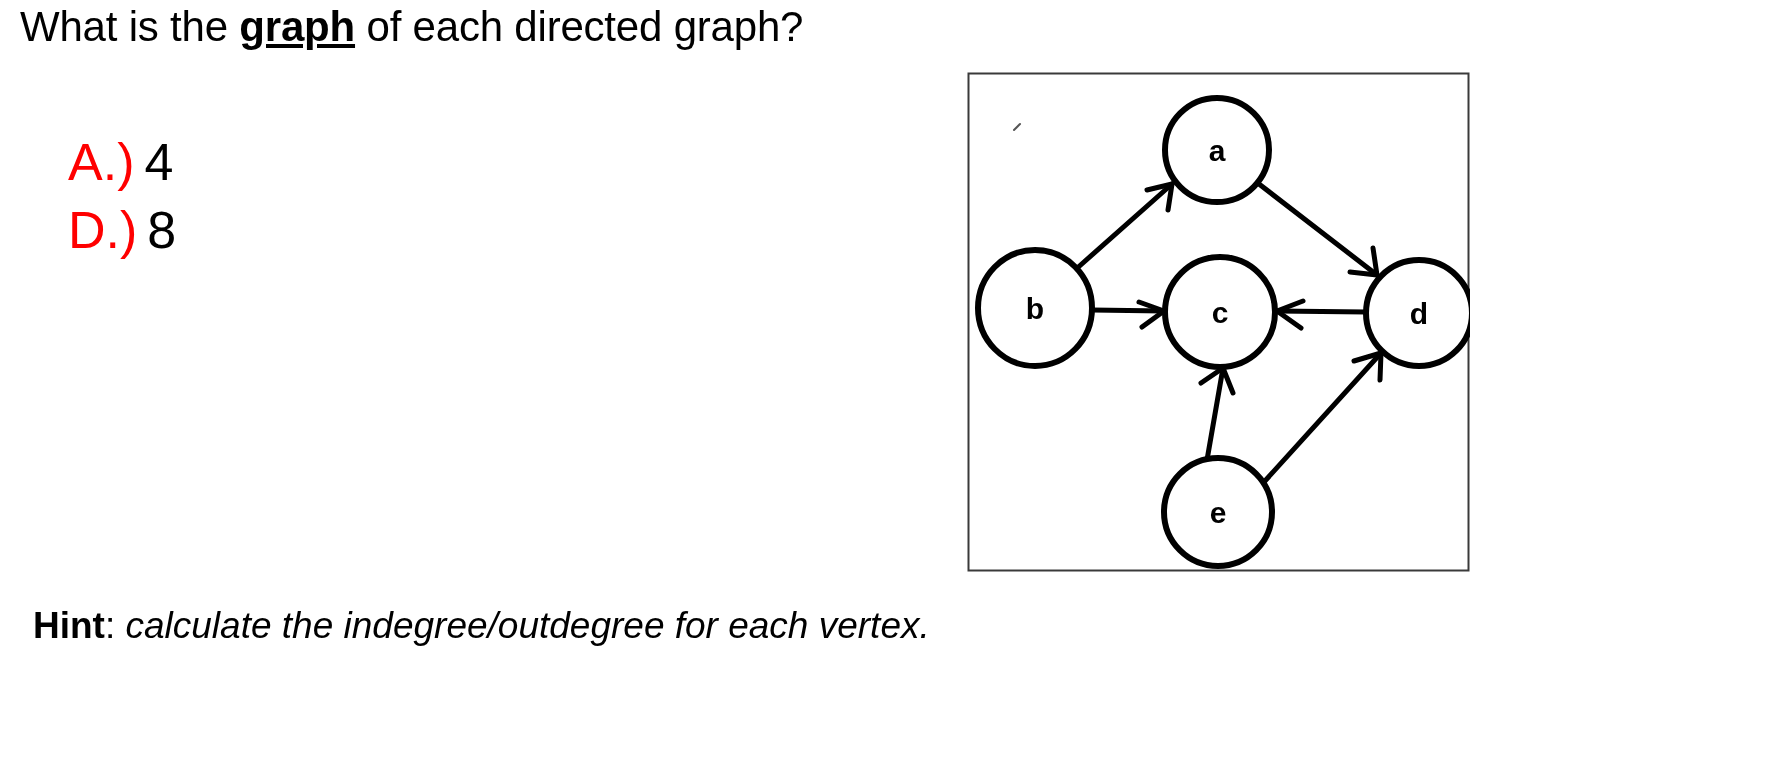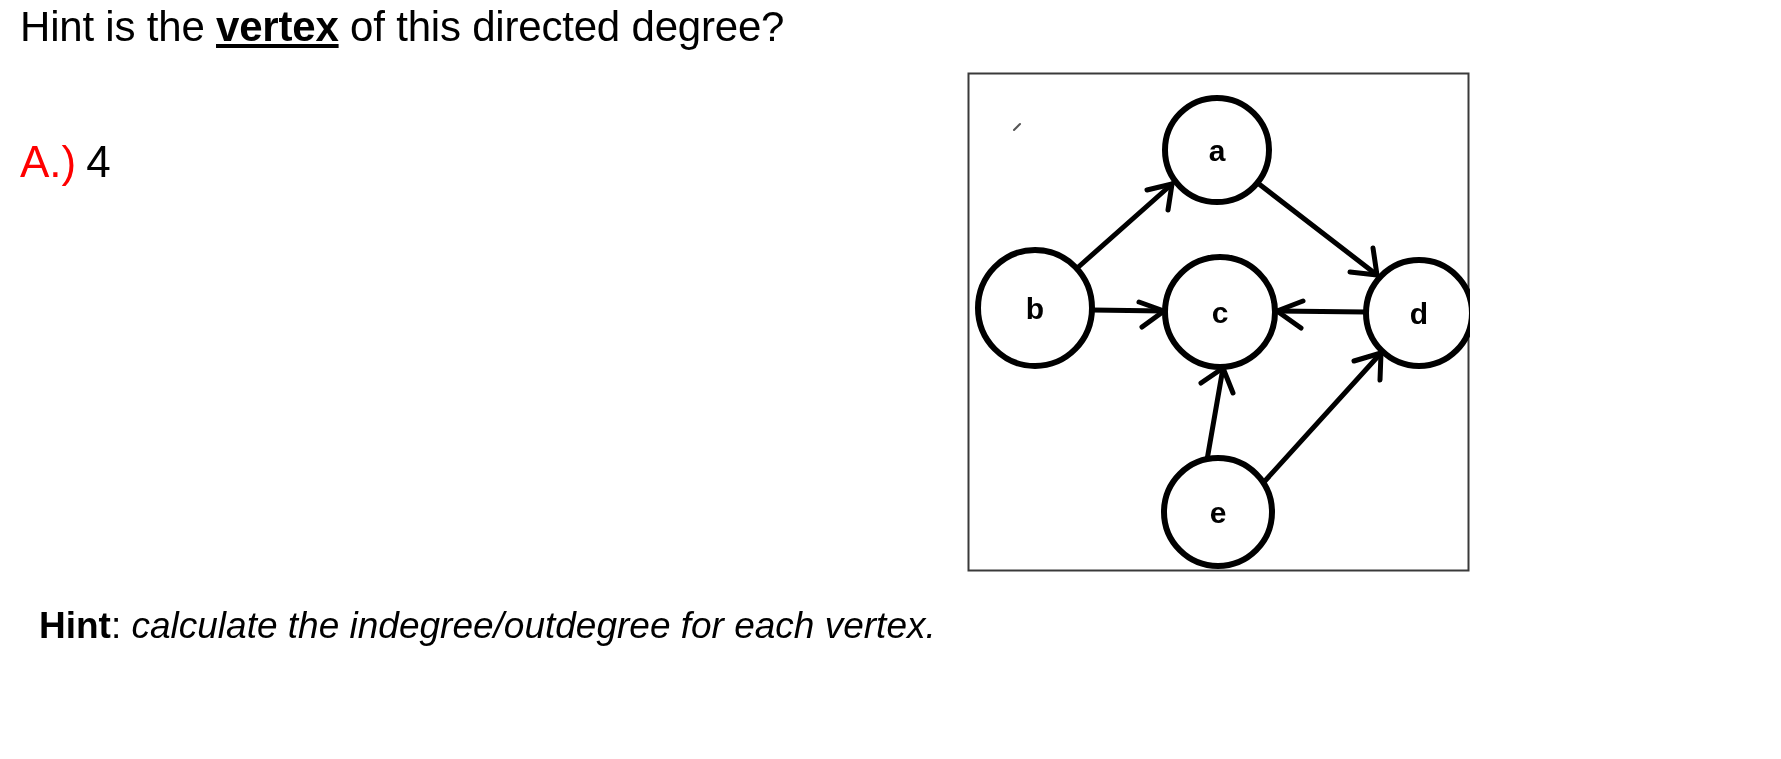--- a/index.html
+++ b/index.html
@@ -35,36 +35,37 @@
 
   
   #options {
     position: absolute;
     left: 20px;
     top: 128px;
     width: 420px;
   }
   .option-row {
     display: block;
-    font-size: 44px;
+    font-size: 52px;
     line-height: 68px;
     white-space: nowrap;
+    margin-left: 48px;
   }
   .option-label {
     color: #FF0000;
     margin-right: 10px;
   }
   .option-value {
     color: #000000;
   }
 
   
   #hint {
     position: absolute;
-    left: 39px;
+    left: 33px;
     top: 602px;
     font-size: 37px;
     line-height: 48px;
     white-space: nowrap;
   }
   #hint .hint-word { font-weight: bold; font-style: normal; }
   #hint .hint-colon { font-weight: normal; font-style: normal; }
   #hint .hint-text { font-style: italic; }
 
   
@@ -82,26 +83,29 @@
     font-size: 30px;
     fill: #000000;
     text-anchor: middle;
     dominant-baseline: central;
   }
 </style>
 </head>
 <body>
 
 <div id="question">
-  <span>Hint is the </span><span class="emph">vertex</span><span> of this directed degree?</span>
+  <span>What is the </span><span class="emph">graph</span><span> of each directed graph?</span>
 </div>
 
 <div id="options">
   <div class="option-row">
     <span class="option-label">A.)</span><span class="option-value">4</span>
+  </div>
+  <div class="option-row">
+    <span class="option-label">D.)</span><span class="option-value">8</span>
   </div>
 </div>
 
 <div id="hint">
   <span class="hint-word">Hint</span><span class="hint-colon">:</span><span class="hint-text"> calculate the indegree/outdegree for each vertex.</span>
 </div>
 
 <div id="graph-figure">
   <svg width="503" height="500" viewBox="0 0 503 500" xmlns="http://www.w3.org/2000/svg">
 

